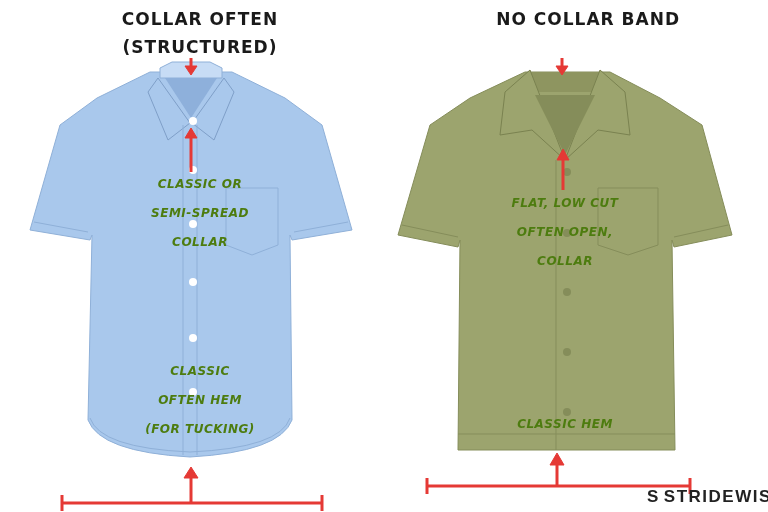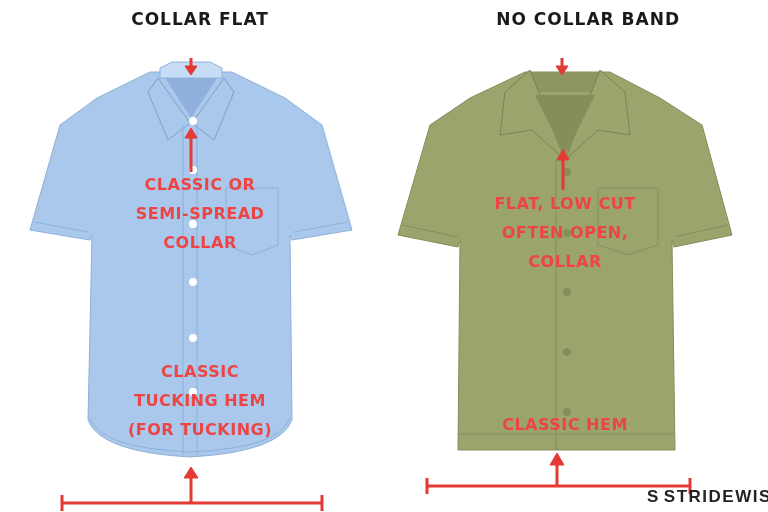--- a/index.html
+++ b/index.html
@@ -1,21 +1,21 @@
 <!DOCTYPE html>
 <html><head>
 <meta charset="utf-8">
 <style>
   html, body { margin:0; padding:0; }
   body { width:768px; height:512px; background:#ffffff; position:relative; overflow:hidden;
          font-family:"DejaVu Sans", sans-serif; }
   .title { position:absolute; text-align:center; font-weight:bold; color:#1a1a1a;
            font-size:17px; letter-spacing:1px; line-height:28px; }
-  .label { position:absolute; text-align:center; font-weight:bold; color:#ef4444;
-           font-size:16px; letter-spacing:0.5px; line-height:29px; }
+  .label { position:absolute; text-align:center; font-weight:bold; color:#4d7c0f;
+           font-size:12px; letter-spacing:0.5px; line-height:29px;font-style:italic; }
   svg.shirts { position:absolute; left:0; top:0; }
   .logo { position:absolute; left:647px; top:487px; font-family:"Liberation Sans", sans-serif;
           font-weight:bold; font-size:17px; letter-spacing:1.5px; color:#222; display:flex; align-items:center; }
   .logo-mark { font-size:17px; margin-right:4px; }
 </style>
 </head>
 <body>
 
 <svg class="shirts" width="768" height="512" viewBox="0 0 768 512">
 
@@ -85,34 +85,35 @@
       <path d="M557,160 L569,160 L563,149 Z"></path>
     <line x1="557" y1="486" x2="557" y2="462" stroke-width="3"></line>
       <path d="M550,465 L564,465 L557,453 Z"></path>
     <line x1="427" y1="486" x2="690" y2="486" stroke-width="3"></line>
     <line x1="427" y1="478" x2="427" y2="494" stroke-width="3"></line>
       <line x1="690" y1="478" x2="690" y2="494" stroke-width="3"></line>
   </g>
 </svg>
 
 <div class="title" style="left:90px; top:5px; width:220px;">
-  <div>COLLAR FLAT</div>
+  <div>COLLAR OFTEN</div>
+  <div>(STRUCTURED)</div>
 </div>
 <div class="title" style="left:450px; top:5px; width:230px;text-align:right;">
   <div>NO COLLAR BAND</div>
 </div>
 
 <div class="label" style="left:100px; top:170px; width:200px;">
   <div>CLASSIC OR</div>
   <div>SEMI-SPREAD</div>
   <div>COLLAR</div>
 </div>
 <div class="label" style="left:90px; top:357px; width:220px;">
   <div>CLASSIC</div>
-  <div>TUCKING HEM</div>
+  <div>OFTEN HEM</div>
   <div>(FOR TUCKING)</div>
 </div>
 
 <div class="label" style="left:465px; top:189px; width:200px;">
   <div>FLAT, LOW CUT</div>
   <div>OFTEN OPEN,</div>
   <div>COLLAR</div>
 </div>
 <div class="label" style="left:465px; top:410px; width:200px;">
   <div>CLASSIC HEM</div>

